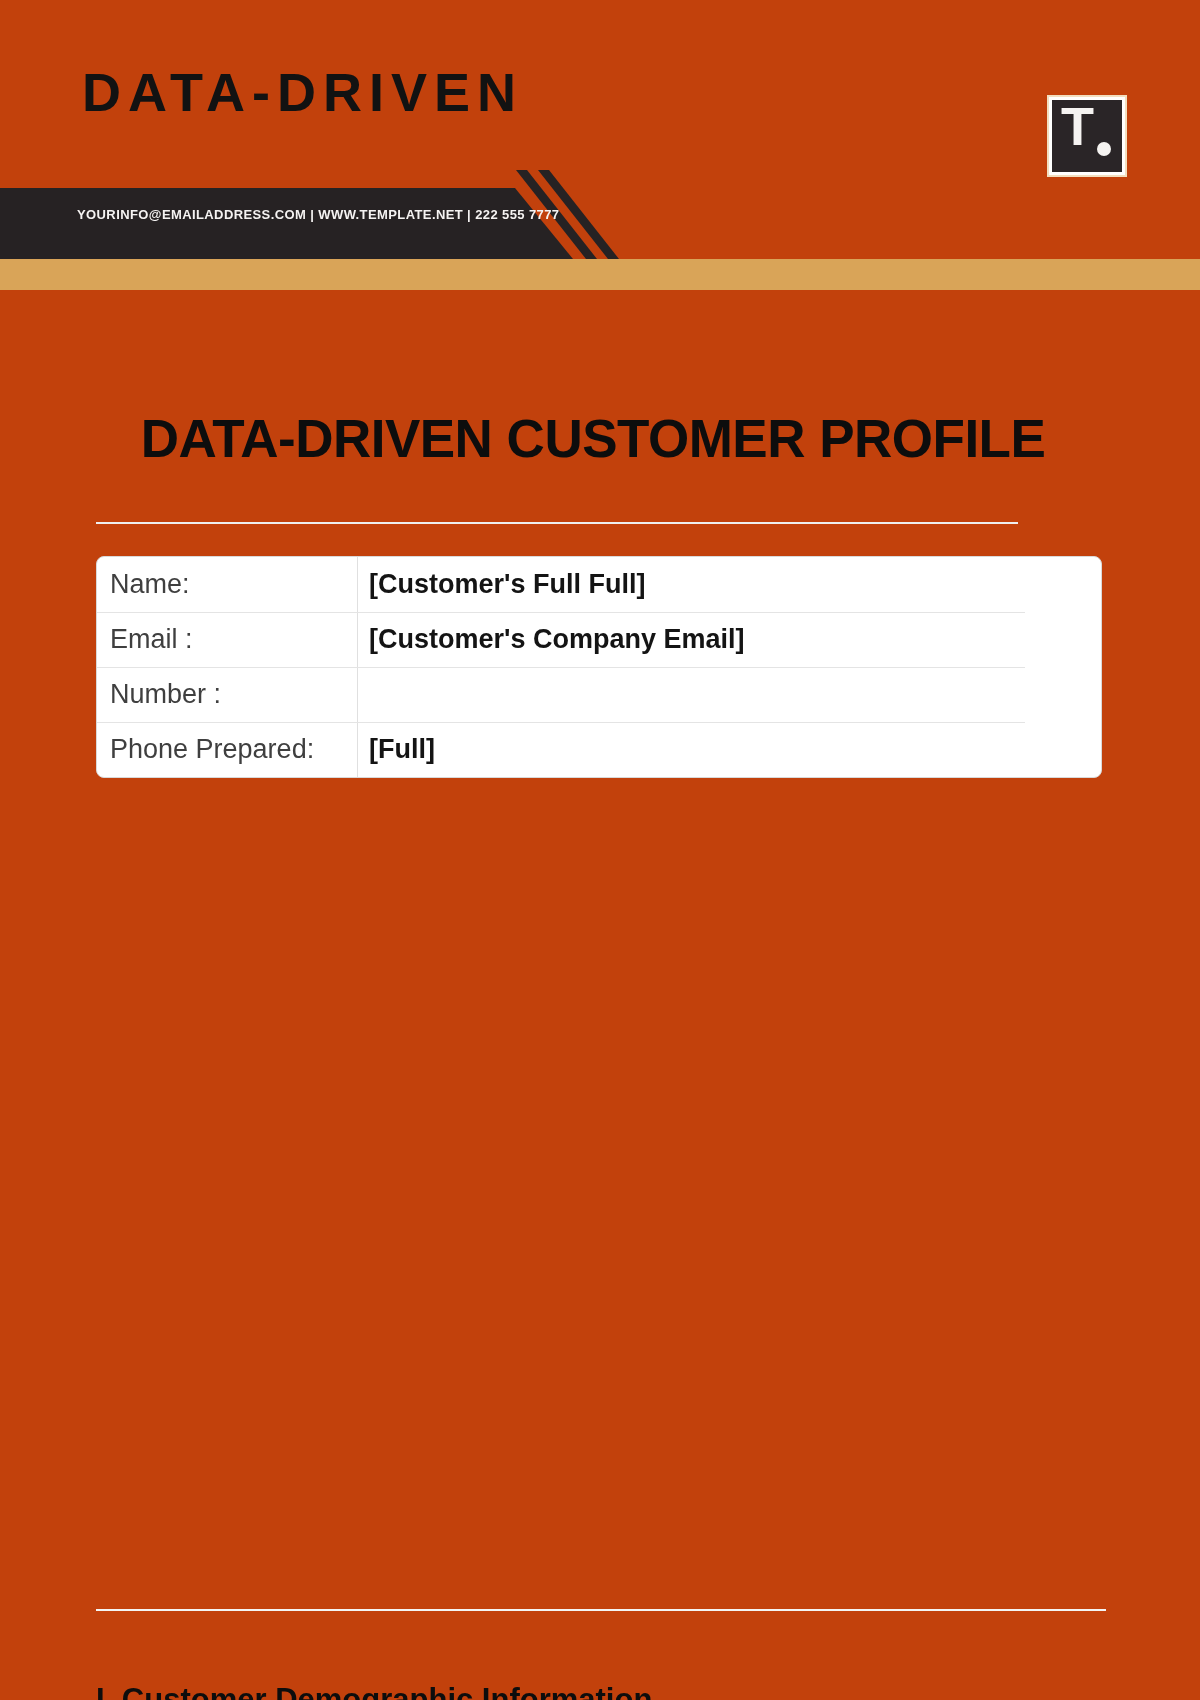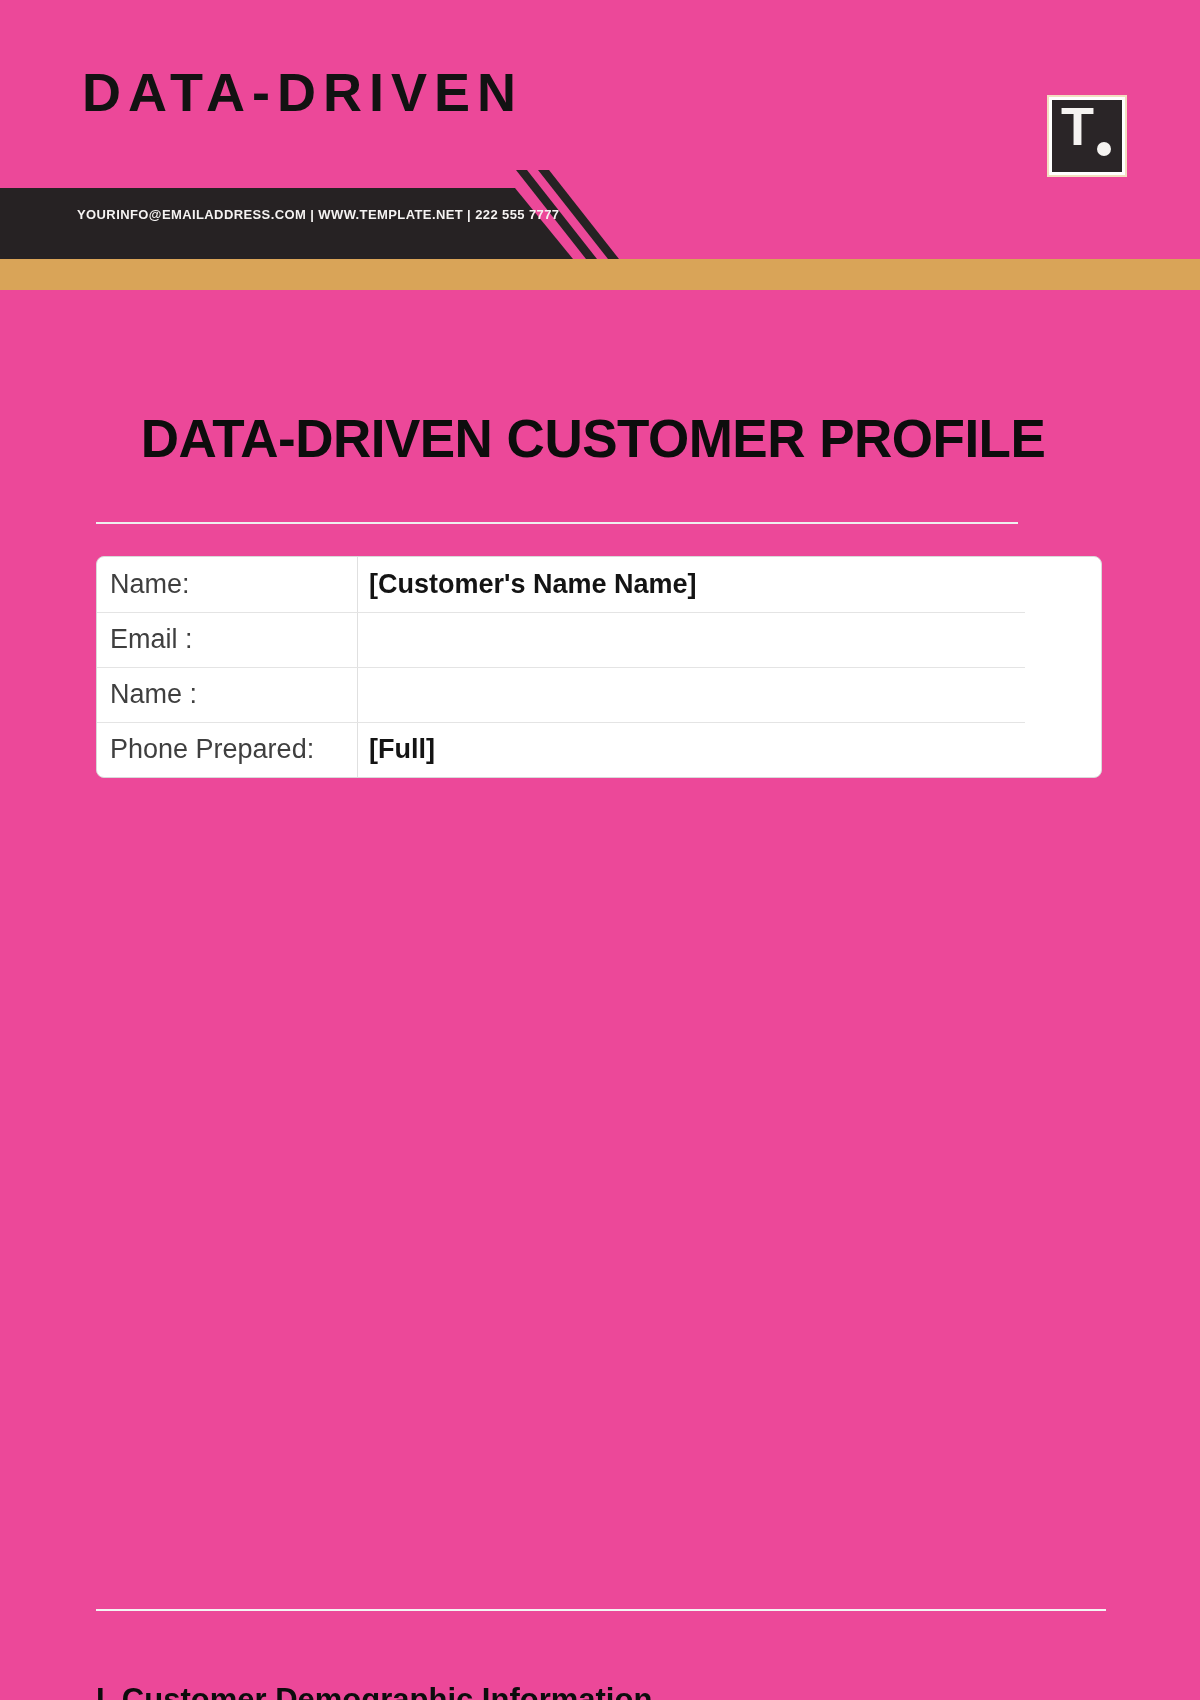--- a/index.html
+++ b/index.html
@@ -1,21 +1,21 @@
 <!DOCTYPE html>
 <html><head>
 <meta charset="utf-8">
 <style>
   html, body { margin: 0; padding: 0; background: #ffffff; }
   .page {
     position: relative;
     width: 1200px;
     height: 1700px;
     overflow: hidden;
-    background: #ec4899;
+    background: #c2410c;
     font-family: "Liberation Sans", sans-serif;
     color: #111;
   }
 
   
   .brand { position: absolute; left: 82px; top: 64px; }
   .brand-line1 {
     font-size: 54px; font-weight: 700; color: #121212;
     letter-spacing: 7px; line-height: 56px; white-space: nowrap;
   }
@@ -129,27 +129,28 @@
 
   <div class="accent-bar"></div>
 
   <h1 class="doc-title">DATA-DRIVEN CUSTOMER PROFILE</h1>
 
   <div class="sep sep-top"></div>
 
   <div class="info-table">
     <div class="info-row">
       <div class="cell-label">Name:</div>
-      <div class="cell-value">[Customer's Name Name]</div>
+      <div class="cell-value">[Customer's Full Full]</div>
     </div>
     <div class="info-row">
       <div class="cell-label">Email :</div>
+      <div class="cell-value">[Customer's Company Email]</div>
     </div>
     <div class="info-row">
-      <div class="cell-label">Name :</div>
+      <div class="cell-label">Number :</div>
     </div>
     <div class="info-row">
       <div class="cell-label">Phone Prepared:</div>
       <div class="cell-value">[Full]</div>
     </div>
   </div>
 
   <div class="sep sep-bottom"></div>
 
   <h2 class="section-heading">I. Customer Demographic Information</h2>

